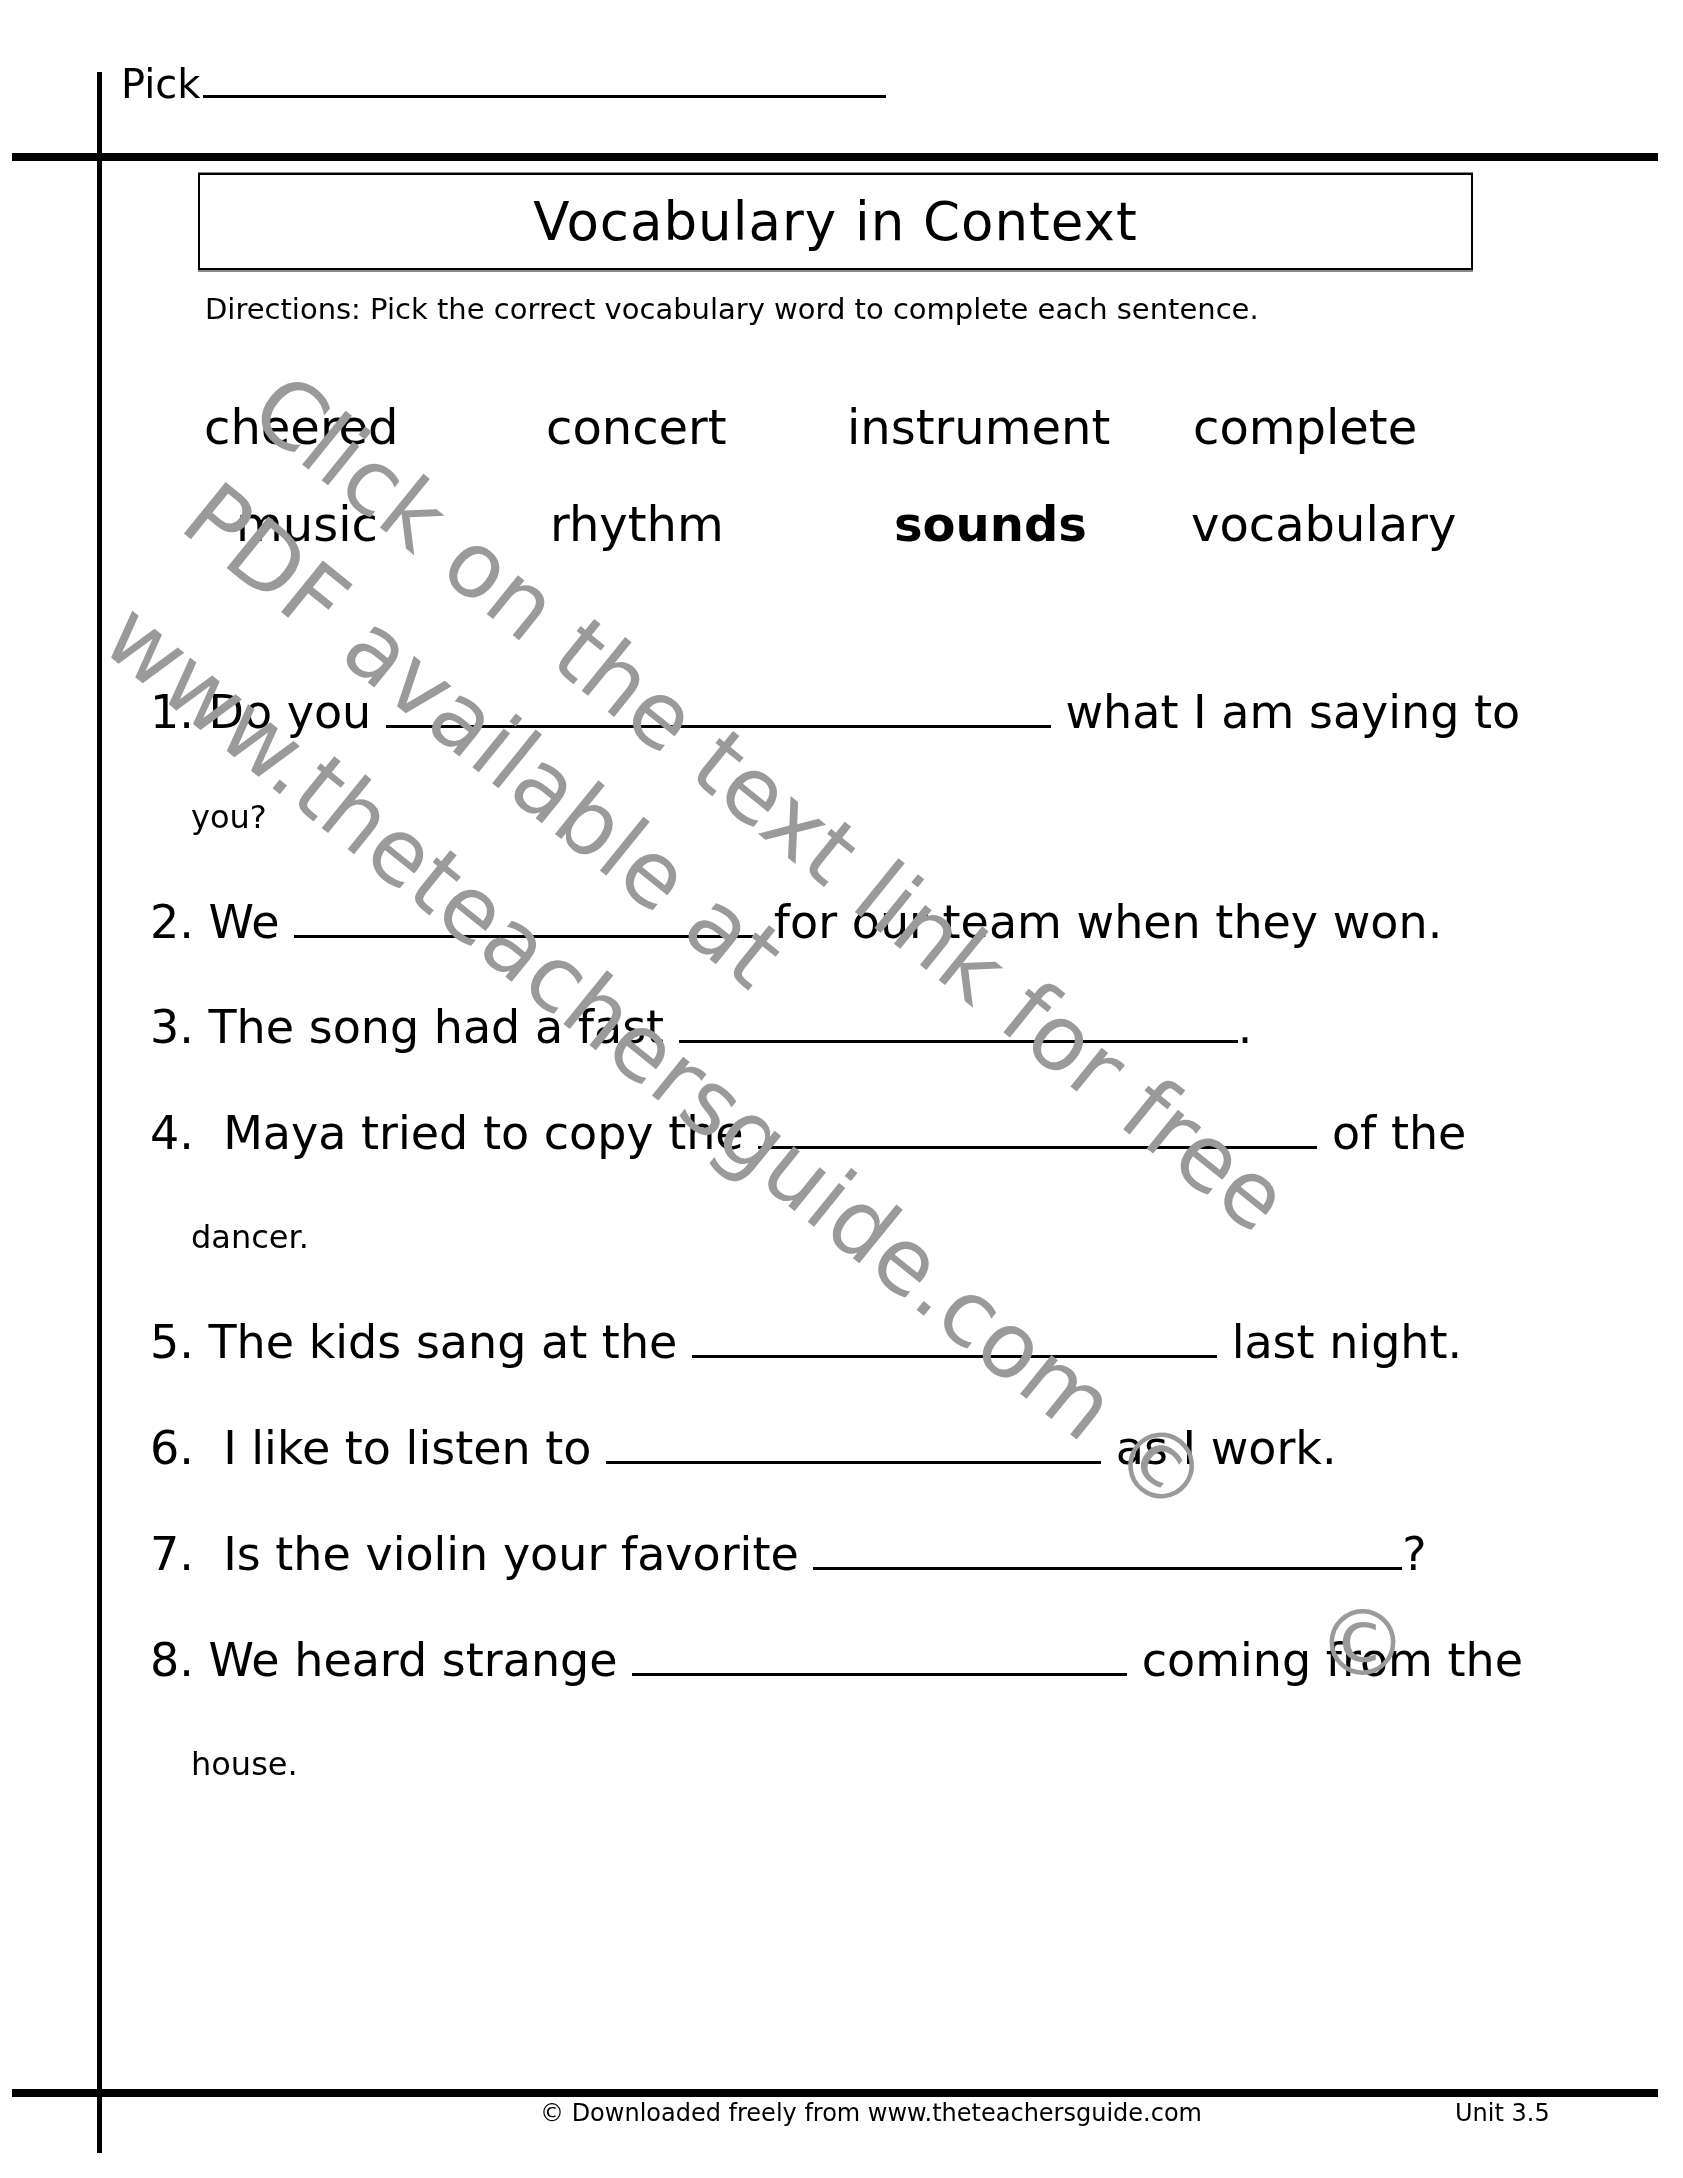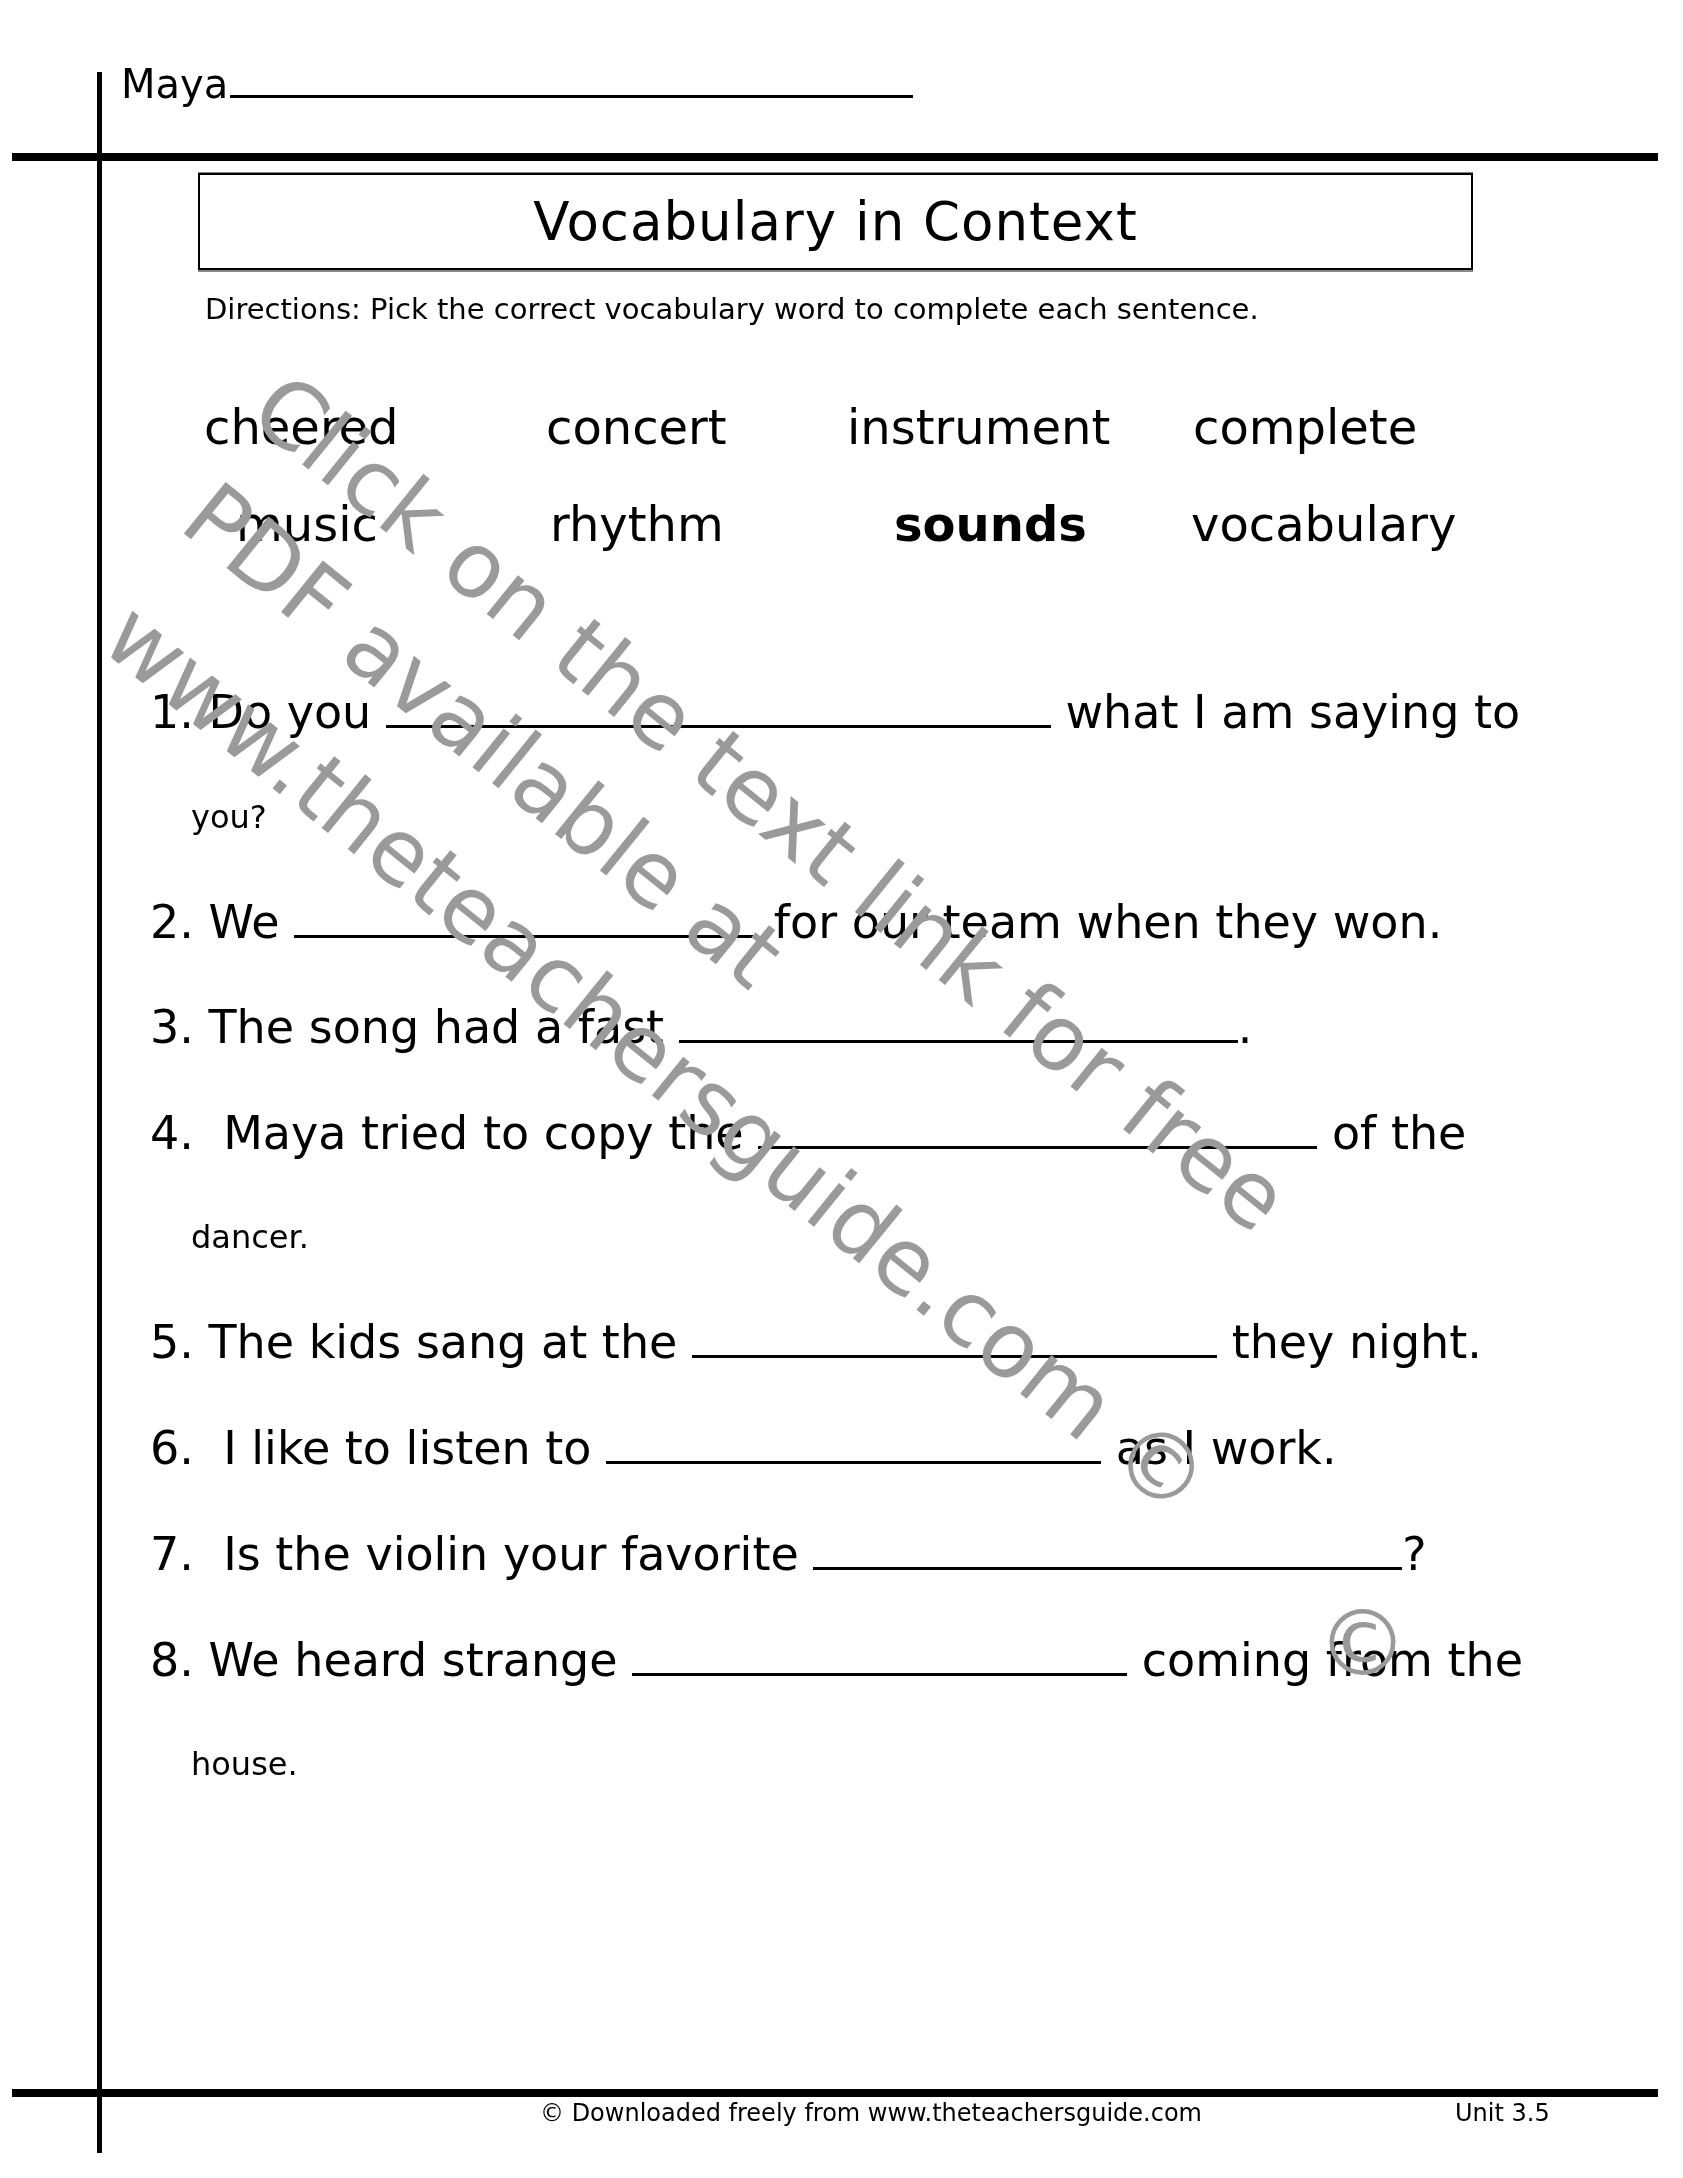--- a/index.html
+++ b/index.html
@@ -26,21 +26,21 @@
         transform-origin:0 0; transform:rotate(39deg); line-height:99px; pointer-events:none; }
 </style>
 </head>
 <body>
 
 <div class="vline"></div>
 <div class="hbar top"></div>
 <div class="hbar bottom"></div>
 
 <div class="name-row">
-  <span>Maya</span><span class="name-line"></span>
+  <span>Pick</span><span class="name-line"></span>
 </div>
 
 <div class="title-box">
   <h1>Vocabulary in Context</h1>
 </div>
 
 <div class="directions">Directions: Pick the correct vocabulary word to complete each sentence.</div>
 
 <div>
   <span class="word" style="left:204px; top:400px;">cheered</span>
@@ -80,21 +80,21 @@
     <span>Maya tried to copy the</span>
     <span class="blank" style="width:559px;"></span>
     <span>of the</span>
   </div>
   <div class="cont" style="top:1210px;">dancer.</div>
 
   <div class="q" style="top:1315px;">
     <span class="num">5.</span>
     <span>The kids sang at the</span>
     <span class="blank" style="width:525px;"></span>
-    <span>they night.</span>
+    <span>last night.</span>
   </div>
 
   <div class="q" style="top:1421px;">
     <span class="num">6.</span>&nbsp;
     <span>I like to listen to</span>
     <span class="blank" style="width:495px;"></span>
     <span>as I work.</span>
   </div>
 
   <div class="q" style="top:1527px;">

